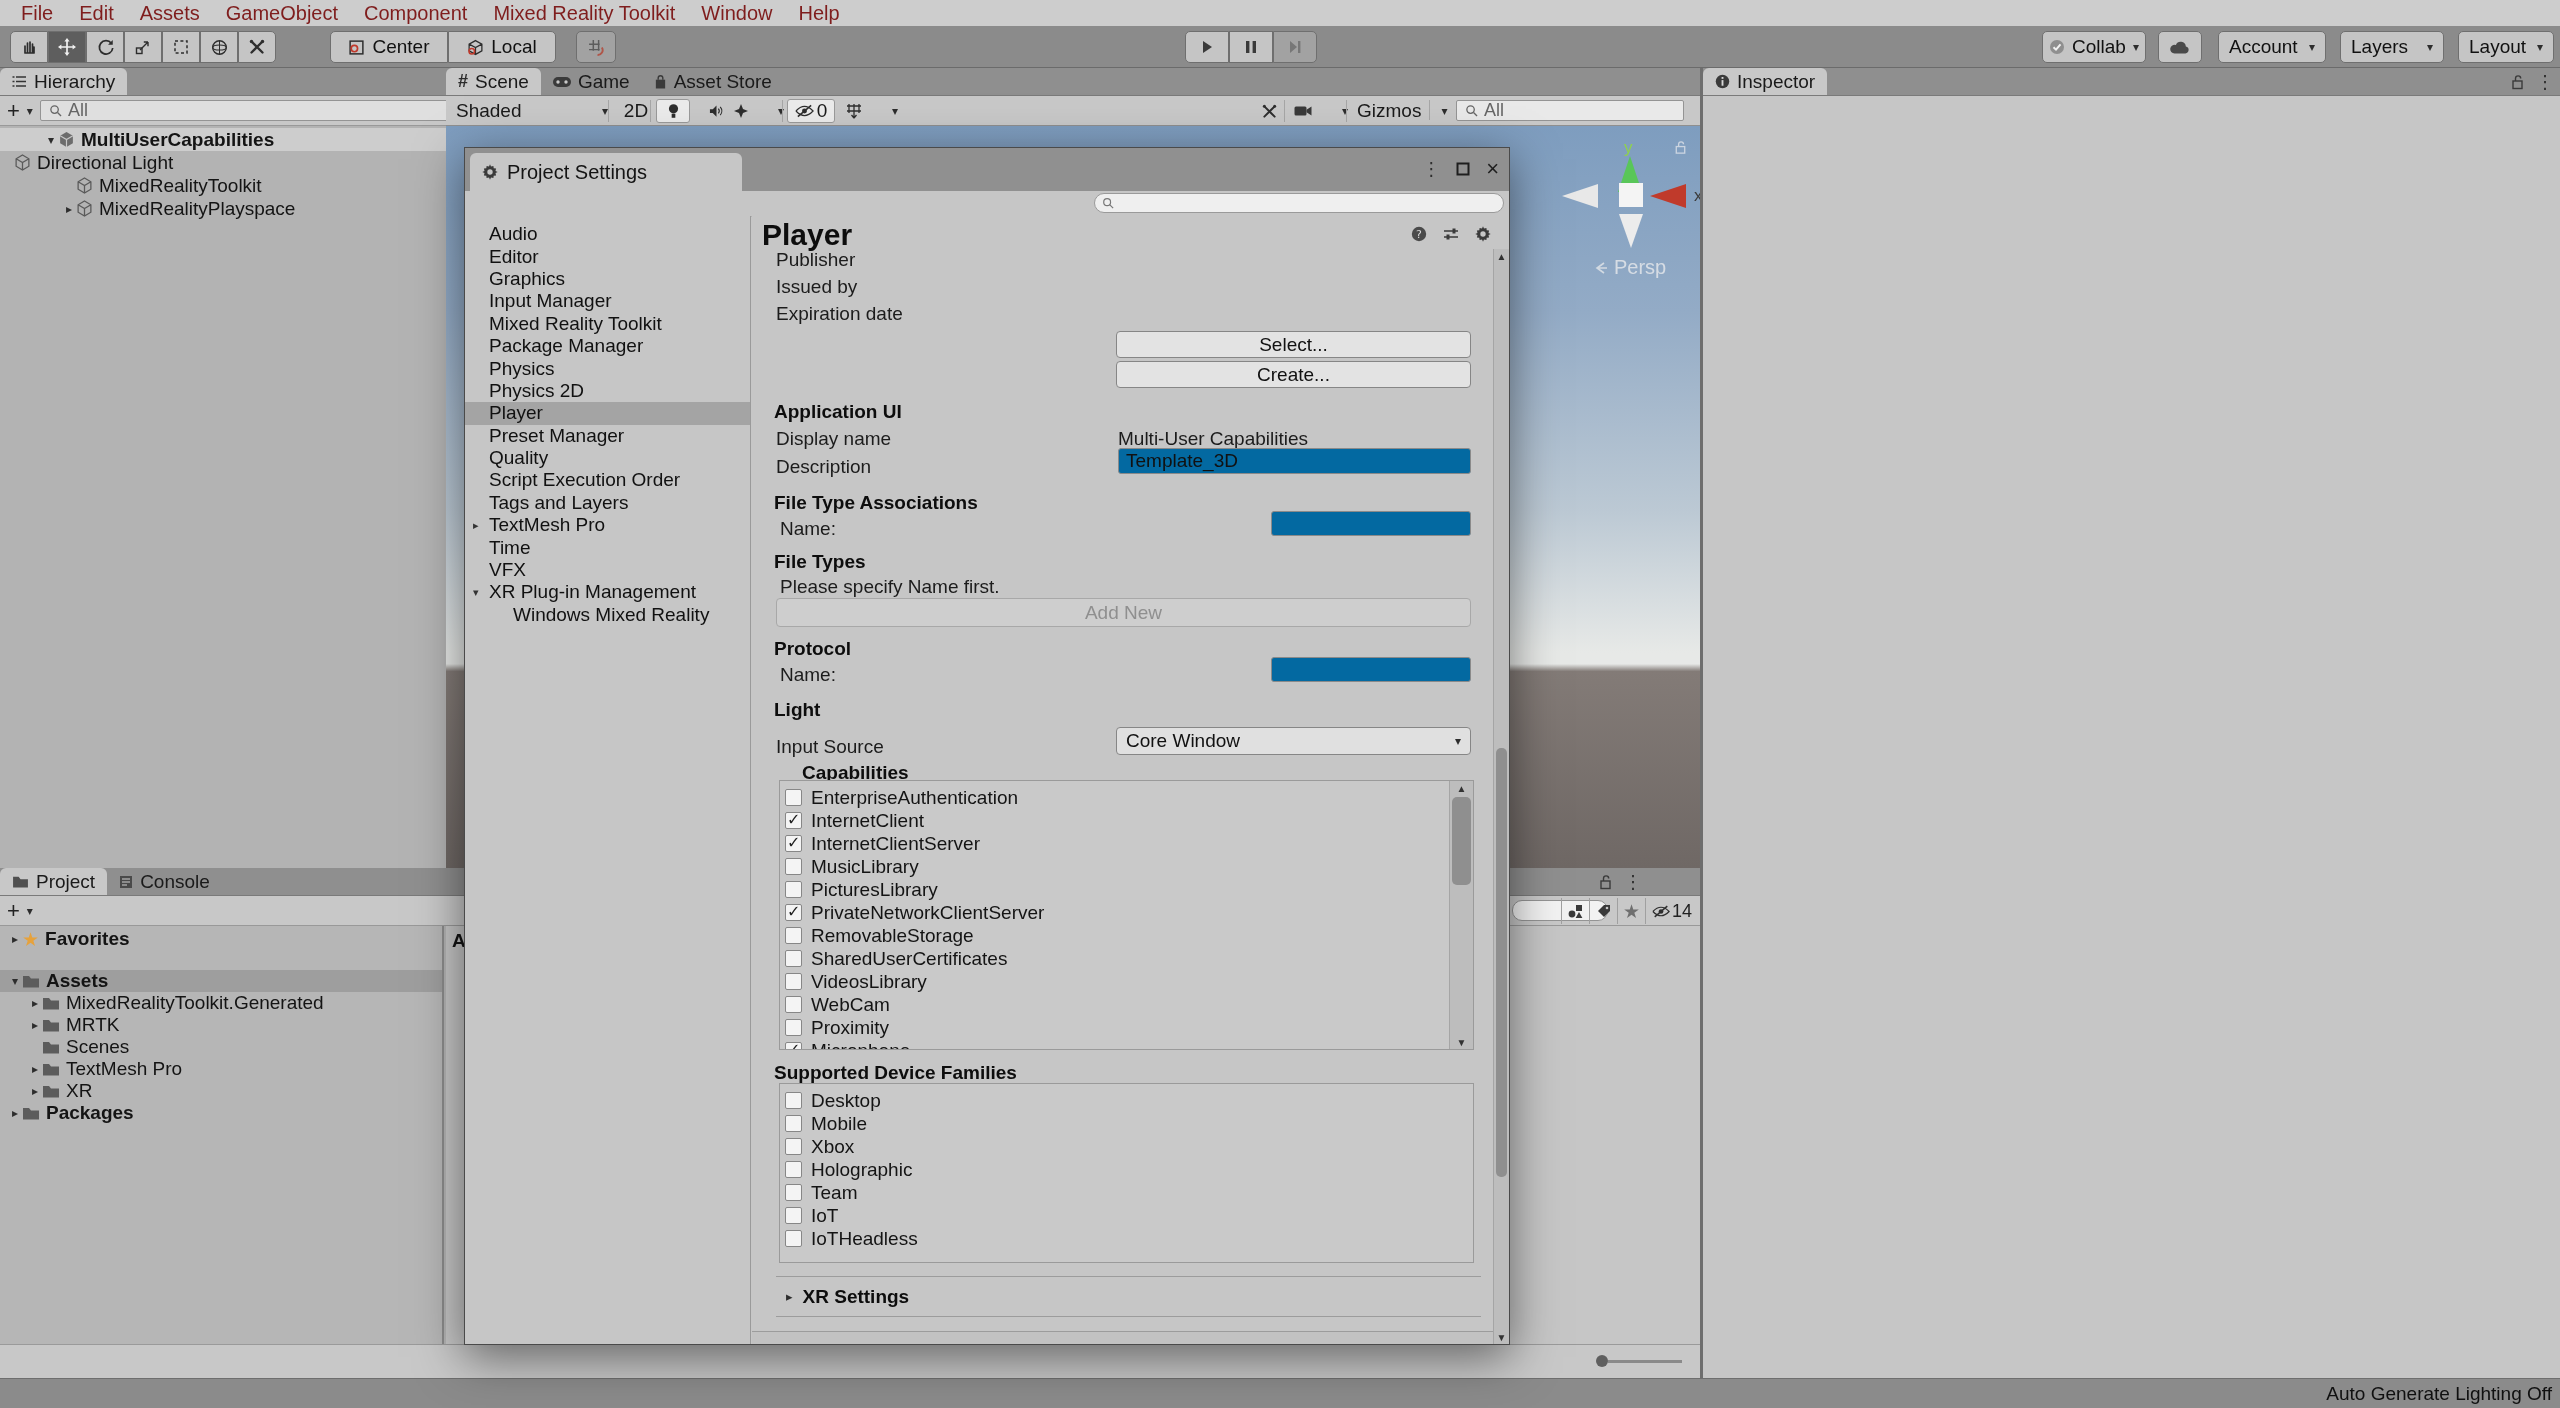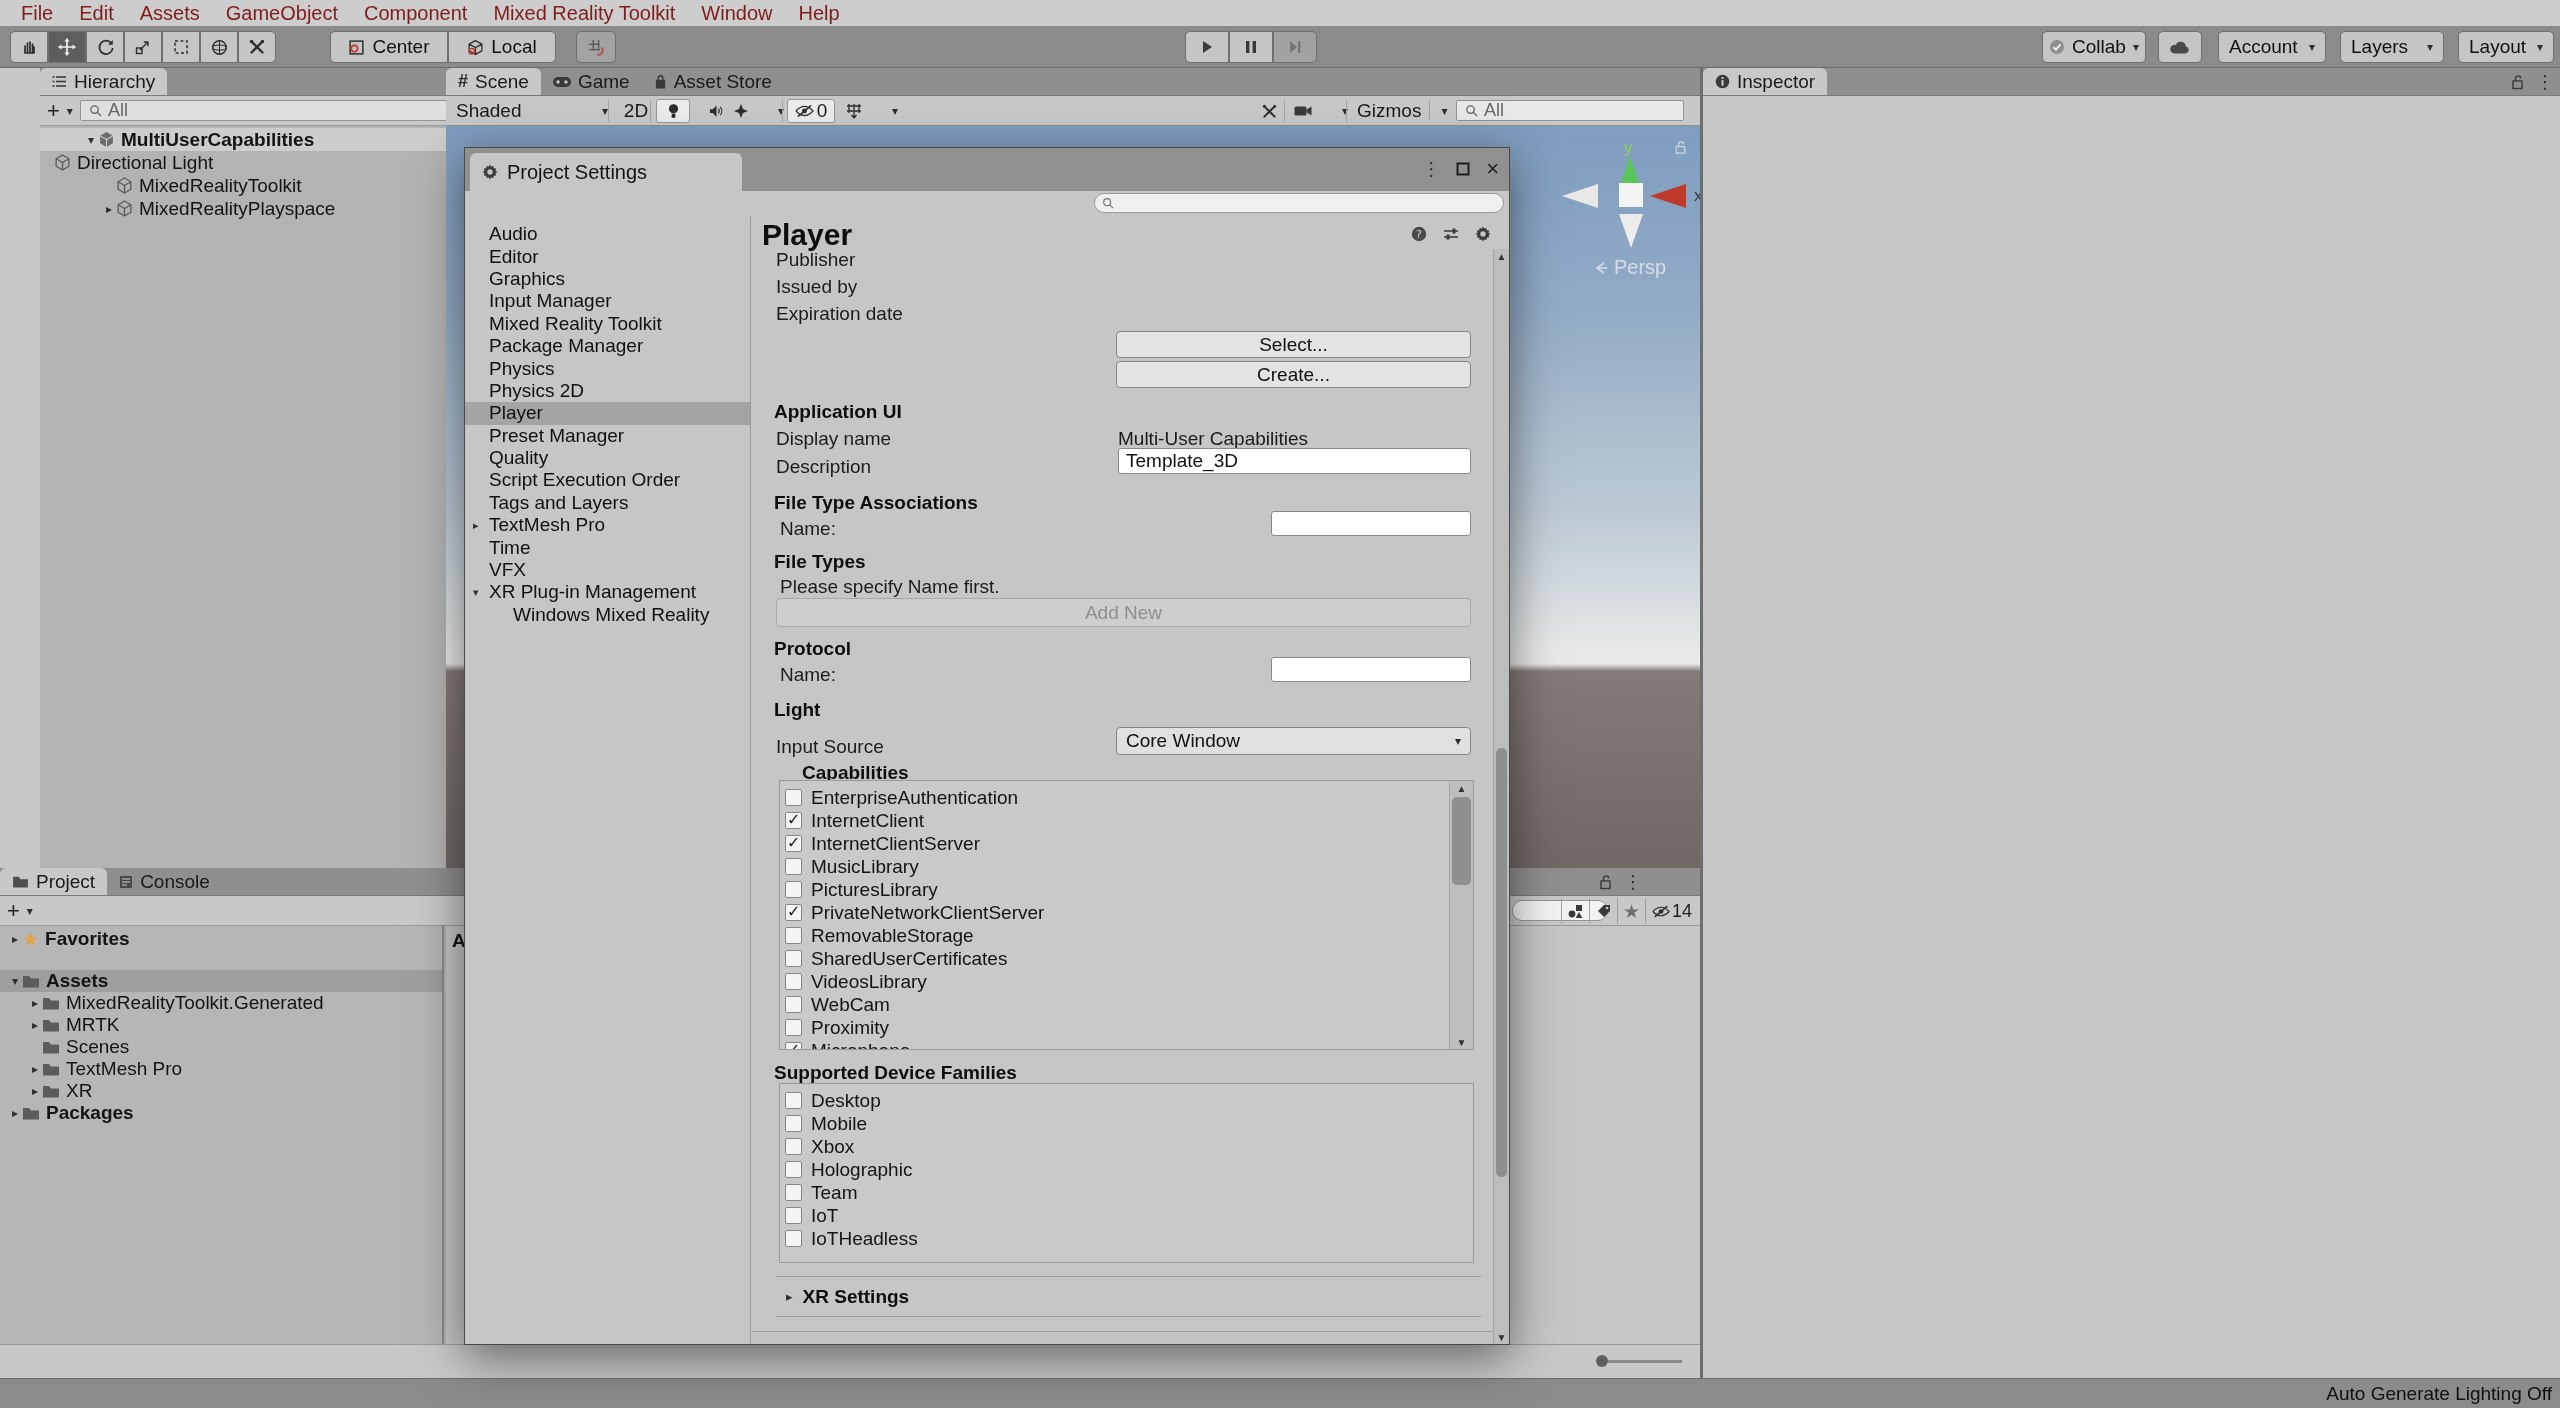--- a/index.html
+++ b/index.html
@@ -32,21 +32,21 @@
   .bar-icons{position:absolute;right:6px;top:5px;display:flex;gap:12px;align-items:center;}
   .kebab{font-size:18px;color:#2e2e2e;line-height:1;}
   .ptools{position:absolute;left:0;top:28px;right:0;height:30px;background:#c8c8c8;
           border-bottom:1px solid #999;display:flex;align-items:center;padding:0 7px;gap:7px;box-sizing:border-box;}
   .pill{background:#dfdfdf;border:1px solid #949494;border-radius:2px;height:21px;
         display:flex;align-items:center;padding:0 8px;gap:6px;color:#666;font-size:18px;box-sizing:border-box;}
   .plus{font-size:22px;color:#222;line-height:1;}
 
   
   #hierarchy{position:absolute;left:0;top:68px;width:530px;height:800px;background:#b3b3b3;
-             border-right:2px solid #6e6e6e;box-sizing:border-box;margin-left:40px;}
+             border-right:2px solid #6e6e6e;box-sizing:border-box;}
   #hier-tree{position:absolute;left:0;top:58px;right:0;bottom:0;padding-top:2px;}
   .hrow{height:23px;display:flex;align-items:center;position:relative;}
   .hrow .arr{width:14px;font-size:12px;color:#2d2d2d;text-align:center;}
   .hrow.sel{background:#cdcdcd;}
   .hlabel{margin-left:6px;}
 
   
   #scene{position:absolute;left:446px;top:68px;width:1254px;height:800px;background:#c8c8c8;}
   #scenetools{position:absolute;left:0;top:28px;right:0;height:30px;background:#c8c8c8;
               border-bottom:1px solid #8f8f8f;box-sizing:border-box;}
@@ -100,21 +100,21 @@
   .sb-row .sb-arrow{position:absolute;left:8px;font-size:11px;color:#333;}
   .sb-row.indent{padding-left:48px;}
   #sw-main{position:absolute;left:287px;top:68px;right:0;bottom:0;background:#c6c6c6;overflow:hidden;}
   #sw-title{position:absolute;left:10px;top:2px;font-size:30px;font-weight:bold;color:#0d0d0d;}
   #sw-title-icons{position:absolute;right:18px;top:10px;display:flex;gap:16px;align-items:center;}
   .lbl{position:absolute;color:#1c1c1c;}
   .hdr{position:absolute;color:#0d0d0d;font-weight:bold;}
   .ubtn{position:absolute;background:#e3e3e3;border:1px solid #868686;border-radius:4px;
         display:flex;align-items:center;justify-content:center;color:#111;box-sizing:border-box;}
   .ubtn.disabled{background:#cecece;border-color:#a8a8a8;color:#8f8f8f;}
-  .uinput{position:absolute;background:#ffffff;border:1px solid #8a8a8a;border-radius:3px;
+  .uinput{position:absolute;background:#0369a1;border:1px solid #8a8a8a;border-radius:3px;
           display:flex;align-items:center;padding:0 7px;box-sizing:border-box;color:#111;}
   .udrop{position:absolute;background:#e0e0e0;border:1px solid #868686;border-radius:4px;
          display:flex;align-items:center;justify-content:space-between;padding:0 9px;box-sizing:border-box;color:#111;}
   .listbox{position:absolute;background:#c9c9c9;border:1px solid #9a9a9a;box-sizing:border-box;
            overflow:hidden;padding:5px 0 0 5px;}
   .cbrow{height:23px;display:flex;align-items:center;gap:9px;}
   .cb{width:17px;height:17px;background:#f4f4f4;border:1px solid #878787;border-radius:2px;
       box-sizing:border-box;position:relative;flex:0 0 auto;}
   .cb.checked::after{content:"\2713";position:absolute;left:1px;top:-3px;font-size:16px;color:#1c1c1c;font-weight:bold;}
   .scroll{position:absolute;background:#bdbdbd;border-left:1px solid #a5a5a5;box-sizing:border-box;}

